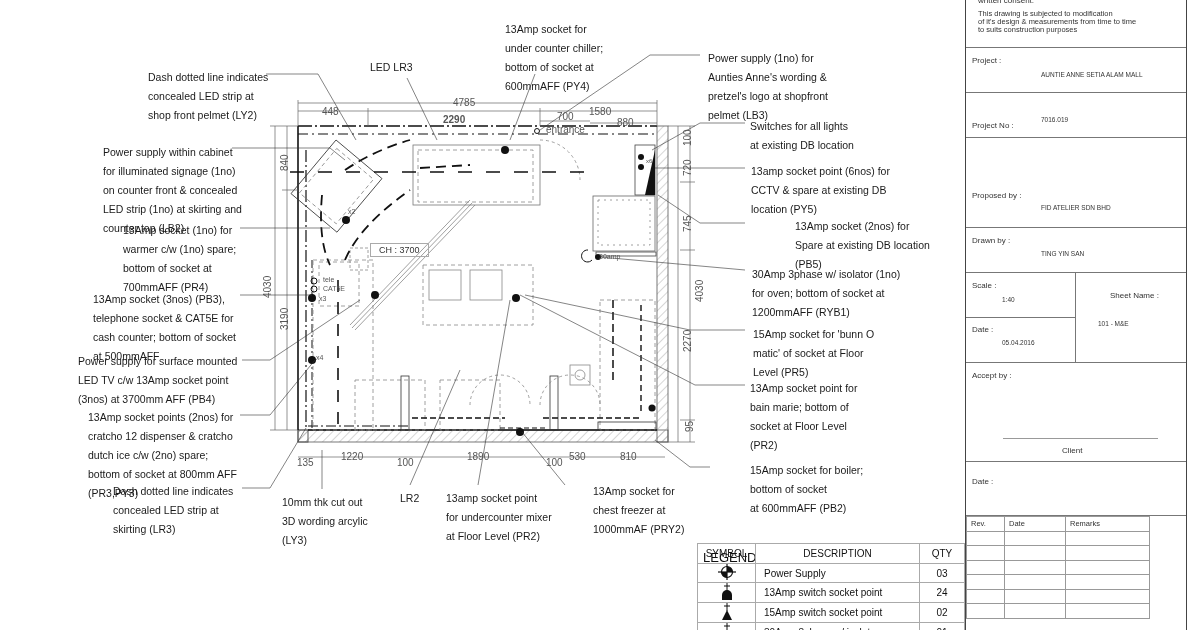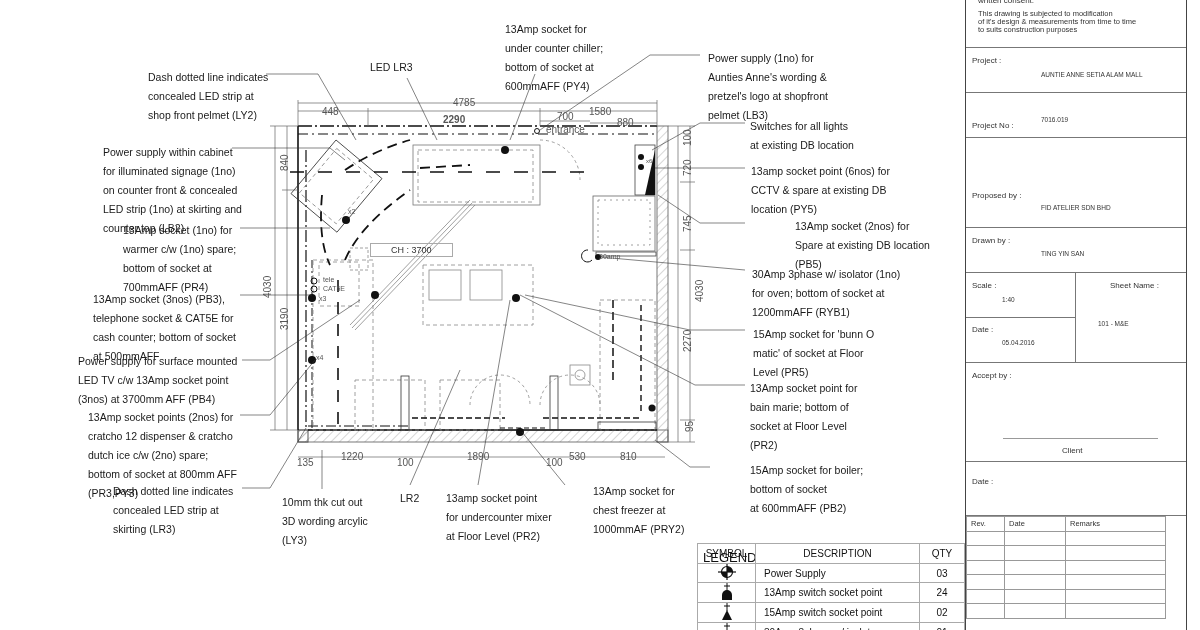--- a/index.html
+++ b/index.html
@@ -6,21 +6,21 @@
   body{width:1200px;height:630px;position:relative;overflow:hidden;font-family:"Liberation Sans",sans-serif;color:#111;}
   .note{position:absolute;font-size:10.5px;line-height:19px;color:#1a1a1a;white-space:pre-line;}
   .dim{position:absolute;font-size:10px;color:#555;}
   .dimv{position:absolute;font-size:10px;color:#555;transform:rotate(-90deg);transform-origin:left top;}
   #plan{position:absolute;left:0;top:0;}
   
   .tb{position:absolute;left:965px;top:-1px;width:220px;height:632px;border-left:1.5px solid #444;border-right:1.5px solid #444;}
   .tb-cell{position:absolute;left:0;width:220px;border-bottom:1px solid #777;}
   .tb-label{position:absolute;left:6px;font-size:8px;color:#333;}
   .tb-val{position:absolute;font-size:6.5px;color:#333;}
-  .rev-table{position:absolute;left:0;top:517px;width:200px;border-collapse:collapse;}
+  .rev-table{position:absolute;left:0;top:517px;width:184px;border-collapse:collapse;}
   .rev-table td{border:1px solid #999;height:13.5px;font-size:7.5px;color:#333;padding:0 0 0 4px;}
   
   .legend-title{position:absolute;left:703px;top:550px;font-size:13px;text-decoration:underline;}
   .legend{position:absolute;left:697px;top:543px;width:268px;border-collapse:collapse;}
   .legend td,.legend th{border:1px solid #aaa;font-size:10px;font-weight:normal;height:18px;padding:0;}
   .legend th{height:19px;}
   .legend .sym{width:57px;text-align:center;}
   .legend .desc{padding-left:8px;}
   .legend .qty{width:44px;text-align:center;}
   .legend th.desc{text-align:center;padding-left:0;}
@@ -195,21 +195,21 @@
 <span class="dimv" style="left:682px;top:232px;">745</span>
 <span class="dimv" style="left:682px;top:352px;">2270</span>
 <span class="dimv" style="left:684px;top:432px;">95</span>
 <span class="dim" style="left:297px;top:457px;">135</span>
 <span class="dim" style="left:341px;top:451px;">1220</span>
 <span class="dim" style="left:397px;top:457px;">100</span>
 <span class="dim" style="left:467px;top:451px;">1890</span>
 <span class="dim" style="left:546px;top:457px;">100</span>
 <span class="dim" style="left:569px;top:451px;">530</span>
 <span class="dim" style="left:620px;top:451px;">810</span>
-<span class="dim" style="left:370px;top:243px;border:1px solid #aaa;padding:1px 20px;color:#333;font-size:9px;">CH : 3700</span>
+<span class="dim" style="left:370px;top:243px;border:1px solid #aaa;padding:1px 8px;color:#333;font-size:9px;">CH : 3700</span>
 <span class="dim" style="left:323px;top:276px;font-size:7px;">tele</span>
 <span class="dim" style="left:323px;top:285px;font-size:7px;">CAT5E</span>
 <span class="dim" style="left:319px;top:295px;font-size:7px;">x3</span>
 <span class="dim" style="left:316px;top:354px;font-size:7px;">x4</span>
 <span class="dim" style="left:348px;top:208px;font-size:7px;">x2</span>
 <span class="dim" style="left:646px;top:158px;font-size:6px;">x6</span>
 <span class="dim" style="left:599px;top:253px;font-size:7px;">30amp</span>
 
 <div class="note" style="left:148px;top:68px;">Dash dotted line indicates
 concealed LED strip at
@@ -352,21 +352,21 @@
   </div>
   <div class="tb-cell" style="top:273px;height:45px;width:109px;border-right:1px solid #777;">
     <div class="tb-label" style="top:9px;">Scale :</div>
     <div class="tb-val" style="left:36px;top:24px;">1:40</div>
   </div>
   <div class="tb-cell" style="top:318px;height:45px;width:109px;border-right:1px solid #777;">
     <div class="tb-label" style="top:8px;">Date :</div>
     <div class="tb-val" style="left:36px;top:22px;">05.04.2016</div>
   </div>
   <div class="tb-cell" style="top:273px;left:110px;width:110px;height:90px;border-bottom:1px solid #777;">
-    <div class="tb-label" style="top:9px;padding-left:28px;">Sheet Name :</div>
+    <div class="tb-label" style="top:19px;padding-left:28px;">Sheet Name :</div>
     <div class="tb-val" style="left:22px;top:48px;">101 - M&amp;E</div>
   </div>
   <div class="tb-cell" style="top:363px;height:99px;">
     <div class="tb-label" style="top:9px;">Accept by :</div>
     <div style="position:absolute;left:37px;top:76px;width:155px;border-top:1px solid #999;"></div>
     <div class="tb-val" style="left:96px;top:84px;font-size:8px;">Client</div>
   </div>
   <div class="tb-cell" style="top:462px;height:54px;">
     <div class="tb-label" style="top:16px;">Date :</div>
   </div>

